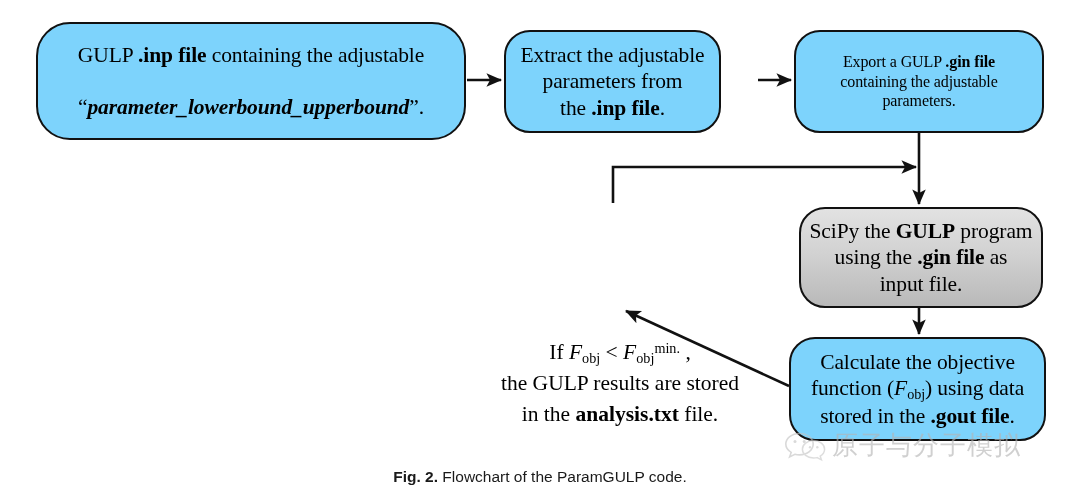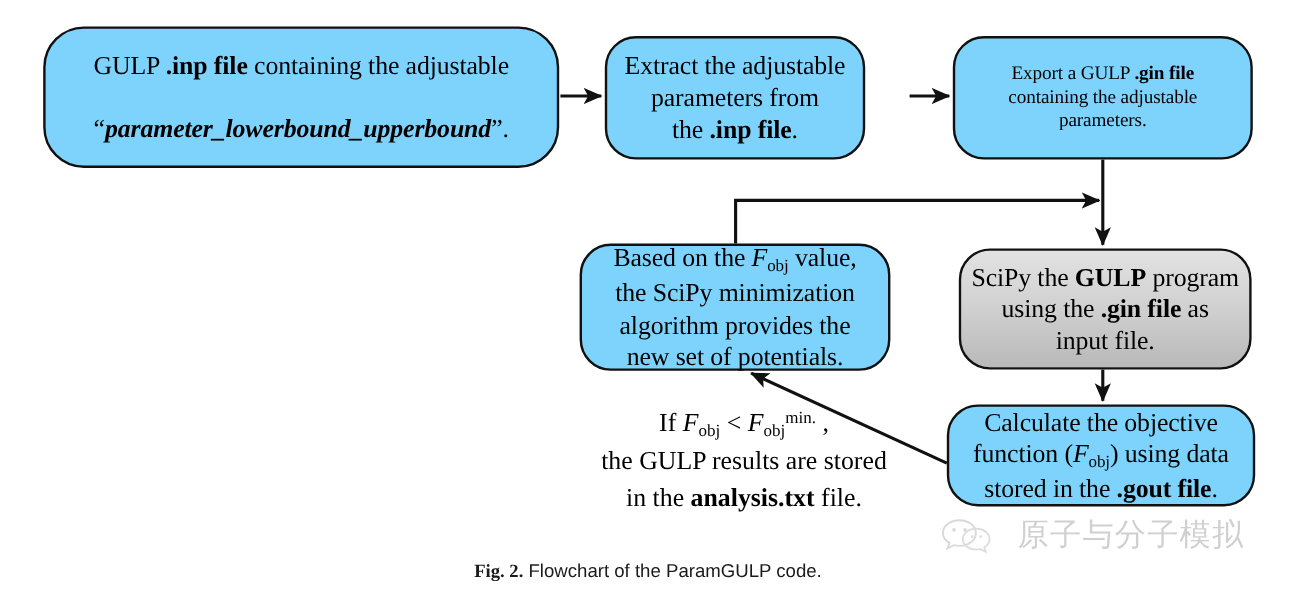--- a/index.html
+++ b/index.html
@@ -55,21 +55,21 @@
     border-radius: 26px;
     font-size: 21.5px;
   }
   #box-gulp {
     left: 799px; top: 207px; width: 244px; height: 101px;
     border-radius: 26px;
     font-size: 21.5px;
     background: linear-gradient(to bottom, #e2e2e2 0%, #d2d2d2 45%, #b9b9b9 100%);
   }
   #box-calc {
-    left: 789px; top: 337px; width: 257px; height: 85px;
+    left: 789px; top: 337px; width: 257px; height: 104px;
     border-radius: 26px;
     font-size: 21.5px;
     align-items: center;
   }
 
   
   #cond-text {
     position: absolute;
     left: 470px; top: 337px; width: 300px;
     text-align: center;
@@ -83,36 +83,36 @@
   
   #caption {
     position: absolute;
     left: 0; top: 468px; width: 1080px;
     text-align: center;
     font-family: "Liberation Sans", "DejaVu Sans", sans-serif;
     font-size: 15.5px;
     color: #1a1a1a;
     z-index: 5;
   }
-  #caption .lead { font-weight: bold; font-family: Liberation Serif, serif; }
+  #caption .lead { font-weight: bold; }
 
   
   #wires {
     position: absolute;
     left: 0; top: 0; width: 1080px; height: 498px;
     z-index: 2;
   }
 
   
   #watermark {
     position: absolute;
     left: 784px; top: 428px;
     display: flex;
     align-items: center;
-    gap: 22px;
+    gap: 6px;
     z-index: 6;
     opacity: 0.62;
     pointer-events: none;
   }
   #watermark .wm-text {
     font-family: "Liberation Sans", "DejaVu Sans", sans-serif;
     font-size: 26px;
     color: #b4b4b4;
     letter-spacing: 1px;
     white-space: nowrap;
@@ -160,28 +160,20 @@
   </div>
 
   <div class="node" id="box-export">
     <div class="txt">
       <span>Export a GULP </span><b>.gin file</b><br>
       <span>containing the adjustable</span><br>
       <span>parameters.</span>
     </div>
   </div>
 
-  <div class="node" id="box-scipy">
-    <div class="txt">
-      <span>Based on the </span><i>F</i><sub>obj</sub><span> value,</span><br>
-      <span>the SciPy minimization</span><br>
-      <span>algorithm provides the</span><br>
-      <span>new set of potentials.</span>
-    </div>
-  </div>
 
   <div class="node" id="box-gulp">
     <div class="txt">
       <span>SciPy the </span><b>GULP</b><span> program</span><br>
       <span>using the </span><b>.gin file</b><span> as</span><br>
       <span>input file.</span>
     </div>
   </div>
 
   <div class="node" id="box-calc">

